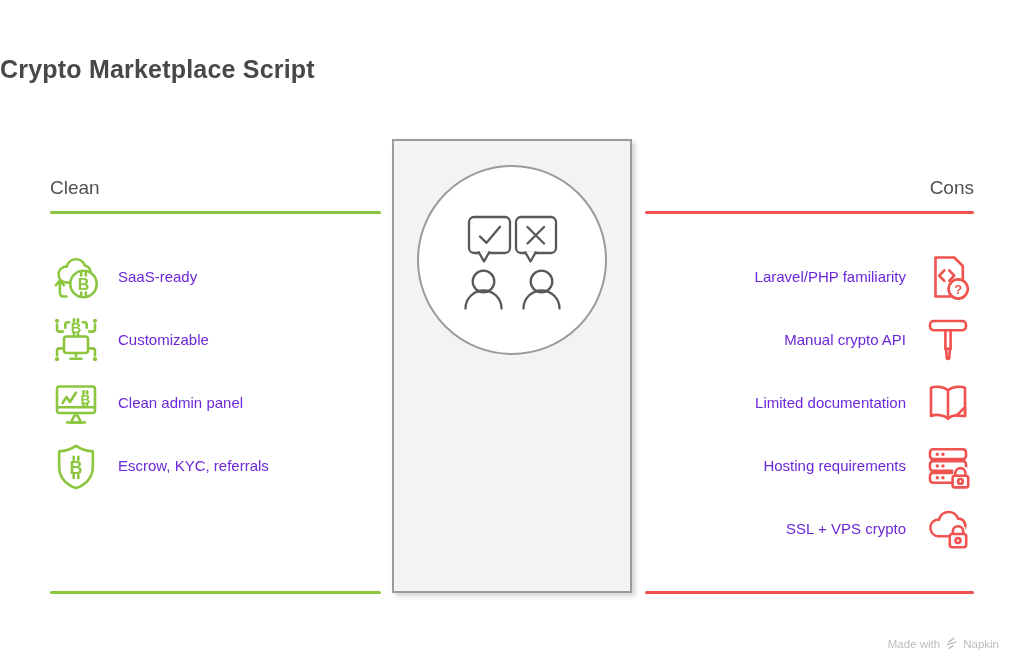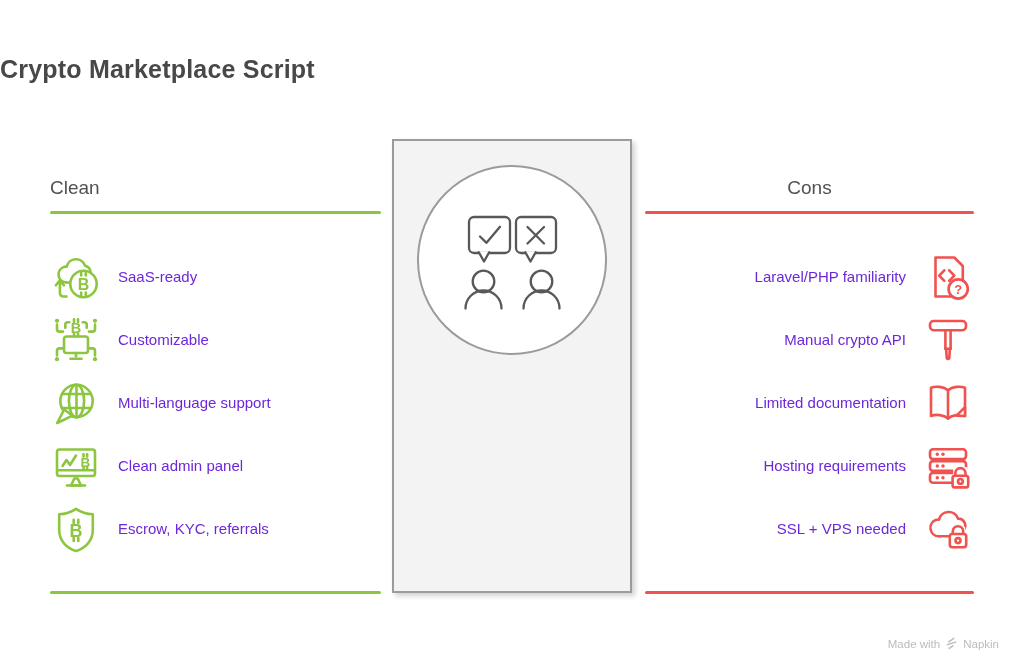--- a/index.html
+++ b/index.html
@@ -5,21 +5,21 @@
   html,body{margin:0;padding:0;background:#fff;}
   .stage{position:relative;width:1024px;height:670px;background:#fff;overflow:hidden;
          font-family:"Liberation Sans",sans-serif;}
   .title{position:absolute;top:55px;left:0;width:100%;margin:0;text-align:left;
          font-size:25px;font-weight:bold;color:#48484A;letter-spacing:.2px;}
   
   .col{position:absolute;top:177px;}
   .col-left{left:50px;width:331px;}
   .col-right{right:50px;width:329px;}
   .col-header{font-size:19px;color:#515156;height:26px;}
-  .col-right .col-header{text-align:center;}
+  .col-right .col-header{text-align:right;}
   .rule{position:absolute;left:0;right:0;height:3px;border-radius:2px;}
   .rule-top{top:34px;}
   .rule-bottom{top:414px;}
   .pros .rule{background:#8CC63F;}
   .cons .rule{background:#F0524F;}
   .items{position:absolute;top:68px;left:0;right:0;}
   .item{height:63px;display:flex;align-items:center;gap:16px;}
   .cons .item{justify-content:flex-end;}
   .label{font-size:15px;color:#6d28d9;white-space:nowrap;}
   .icon-box{width:52px;height:52px;flex:none;display:block;}
@@ -92,33 +92,20 @@
             <text x="26" y="19.2" font-size="14.5" text-anchor="middle">B</text>
             <line x1="24" y1="5.4" x2="24" y2="7.9"></line>
             <line x1="28" y1="5.4" x2="28" y2="7.9"></line>
             <line x1="24" y1="19.8" x2="24" y2="22.2"></line>
             <line x1="28" y1="19.8" x2="28" y2="22.2"></line>
           </svg>
         </span>
         <span class="label">Customizable</span>
       </div>
 
-      <div class="item">
-        <span class="icon-box">
-          <svg class="pic" viewBox="0 0 52 52">
-            <circle cx="26.5" cy="24" r="16.2"></circle>
-            <ellipse cx="26.5" cy="24" rx="7.6" ry="16.2"></ellipse>
-            <line x1="26.5" y1="7.8" x2="26.5" y2="40.2"></line>
-            <line x1="12.4" y1="17" x2="40.6" y2="17"></line>
-            <line x1="12.4" y1="31" x2="40.6" y2="31"></line>
-            <path class="fw" d="M14.2,32.5 L7.2,46 L22.5,38.6 Z"></path>
-          </svg>
-        </span>
-        <span class="label">Multi-language support</span>
-      </div>
 
       <div class="item">
         <span class="icon-box">
           <svg class="pic" viewBox="0 0 52 52">
             <rect x="7" y="9.5" width="38" height="26.5" rx="2.5" stroke-width="3"></rect>
             <line x1="8.5" y1="30.2" x2="43.5" y2="30.2"></line>
             <polyline points="12.5,26 16.5,20 20,25 26,15.5"></polyline>
             <text x="35.3" y="27.2" font-size="13.5" text-anchor="middle">B</text>
             <line x1="33.5" y1="14.2" x2="33.5" y2="16.6"></line>
             <line x1="37.1" y1="14.2" x2="37.1" y2="16.6"></line>
@@ -207,21 +194,21 @@
               <circle class="fc" cx="21" cy="37.8" r="1.7"></circle>
             <path class="fwn" d="M31.2,27.2 h14 v9 h-14 Z"></path>
             <path d="M33.3,35.8 V33.2 a5.1,5.1 0 0 1 10.2,0 V35.8"></path>
             <rect class="fw" x="30.6" y="35.8" width="15.6" height="11.6" rx="2.2"></rect>
             <circle cx="38.4" cy="41.4" r="2.4" stroke-width="2.2"></circle>
           </svg>
         </span>
       </div>
 
       <div class="item">
-        <span class="label">SSL + VPS needed</span>
+        <span class="label">SSL + VPS crypto</span>
         <span class="icon-box">
           <svg class="pic" viewBox="0 0 52 52">
             <path d="M16.8,33.2 a8.4,8.4 0 0 1 -3.1,-16.2 a6.8,6.8 0 0 1 3.3,-0.4 a9.9,9.9 0 0 1 19,-1 a7,7 0 0 1 5.2,11.9"></path>
             <path d="M16.8,33.2 h9.5"></path>
             <path class="fwn" d="M28.7,23.8 h14.5 v7.5 h-14.5 Z"></path>
             <path d="M30.8,31 v-2.6 a5.2,5.2 0 0 1 10.4,0 V31"></path>
             <rect class="fw" x="27.8" y="31" width="16.4" height="13.2" rx="2.4"></rect>
             <circle cx="36" cy="37.6" r="2.5" stroke-width="2.2"></circle>
           </svg>
         </span>

